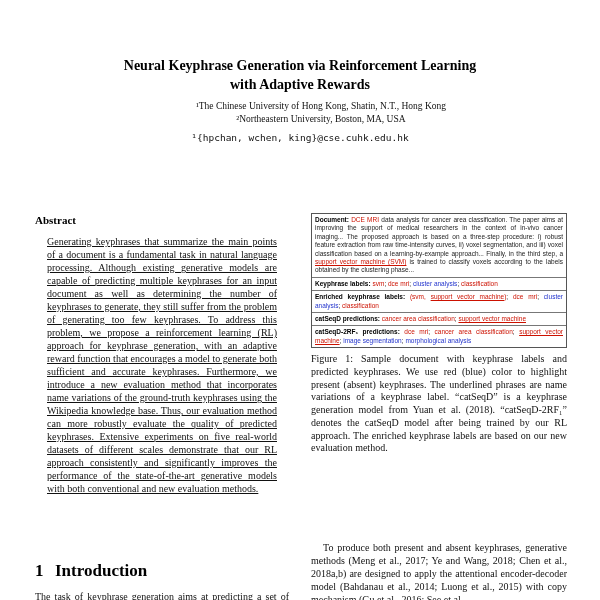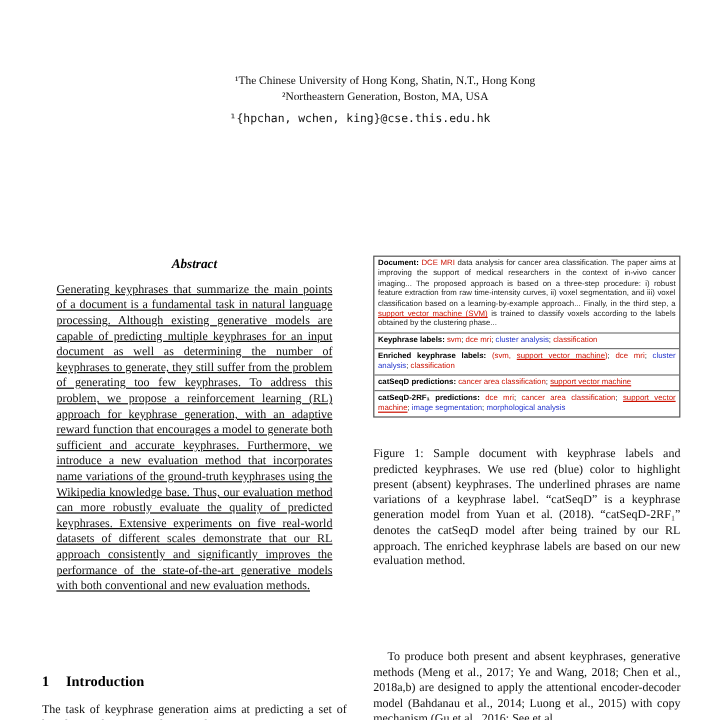--- a/index.html
+++ b/index.html
@@ -14,58 +14,62 @@
   .header { position:absolute; top:56px; left:0; right:0; text-align:center; }
   .title { font-size:14px; font-weight:bold; line-height:19px; color:#000; }
   .authors { margin-top:15px; font-size:11px; font-weight:bold; color:#000; }
   .affils { margin-top:6px; font-size:9.5px; line-height:13px;padding-left:42px; }
   .emails { margin-top:5px; font-family:"DejaVu Sans Mono", monospace; font-size:9.5px; line-height:13.5px; }
 
   
   .col-left  { position:absolute; left:35px;  top:214px; width:254px; }
   .col-right { position:absolute; left:311px; top:213px; width:256px; }
 
-  .abstract-heading { text-align:center; font-weight:bold; font-size:11px; margin-bottom:9px; color:#000;font-style:italic; }
+  .abstract-heading { font-weight:bold; font-size:11px; margin-bottom:9px; color:#000; }
   .abstract-body { margin:0 12px; font-size:10px; line-height:13px; text-align:justify;text-decoration:underline; }
 
   .intro-block { position:absolute; left:35px; top:561px; width:254px; }
-  .section-heading { font-weight:bold; font-size:12px; color:#000; }
+  .section-heading { font-weight:bold; font-size:17px; color:#000; }
   .section-heading .num { display:inline-block; width:20px; }
   .intro-text { margin-top:9px; font-size:10px; line-height:13px; text-align:justify; }
 
   
   .figure-box {
     border:1px solid #555;
     font-family:"Liberation Sans", sans-serif;
     font-size:6.5px; line-height:8.4px; color:#222;
   }
   .fig-row { padding:2px 3px; text-align:justify; border-top:1px solid #777; }
   .fig-row:first-child { border-top:none; }
   .fb-bold { font-weight:bold; color:#000; }
   .fb-underline { text-decoration:underline; }
 
-  .fig-caption { margin-top:25px; font-size:10px; line-height:12.7px; text-align:justify; }
+  .fig-caption { margin-top:5px; font-size:10px; line-height:12.7px; text-align:justify; }
 
   .body-para {
     position:absolute; left:311px; top:541px; width:256px;
     font-size:10px; line-height:13px; text-align:justify; text-indent:12px;
   }
 </style>
 </head>
 <body>
 
 <div class="page">
 
   <div class="header">
+    <div class="title">
+      <div>Neural Keyphrase Generation via Reinforcement Learning</div>
+      <div>with Adaptive Rewards</div>
+    </div>
     <div class="affils">
       <div>¹The Chinese University of Hong Kong, Shatin, N.T., Hong Kong</div>
-      <div>²Northeastern Generation, Boston, MA, USA</div>
+      <div>²Northeastern University, Boston, MA, USA</div>
     </div>
     <div class="emails">
-      <div>¹{hpchan, wchen, king}@cse.this.edu.hk</div>
+      <div>¹{hpchan, wchen, king}@cse.cuhk.edu.hk</div>
     </div>
   </div>
 
   <div class="col-left">
     <div class="abstract-heading">Abstract</div>
     <p class="abstract-body">Generating keyphrases that summarize the main points of a document is a fundamental task in natural language processing. Although existing generative models are capable of predicting multiple keyphrases for an input document as well as determining the number of keyphrases to generate, they still suffer from the problem of generating too few keyphrases. To address this problem, we propose a reinforcement learning (RL) approach for keyphrase generation, with an adaptive reward function that encourages a model to generate both sufficient and accurate keyphrases. Furthermore, we introduce a new evaluation method that incorporates name variations of the ground-truth keyphrases using the Wikipedia knowledge base. Thus, our evaluation method can more robustly evaluate the quality of predicted keyphrases. Extensive experiments on five real-world datasets of different scales demonstrate that our RL approach consistently and significantly improves the performance of the state-of-the-art generative models with both conventional and new evaluation methods.</p>
   </div>
 
   <div class="intro-block">
     <div class="section-heading">

